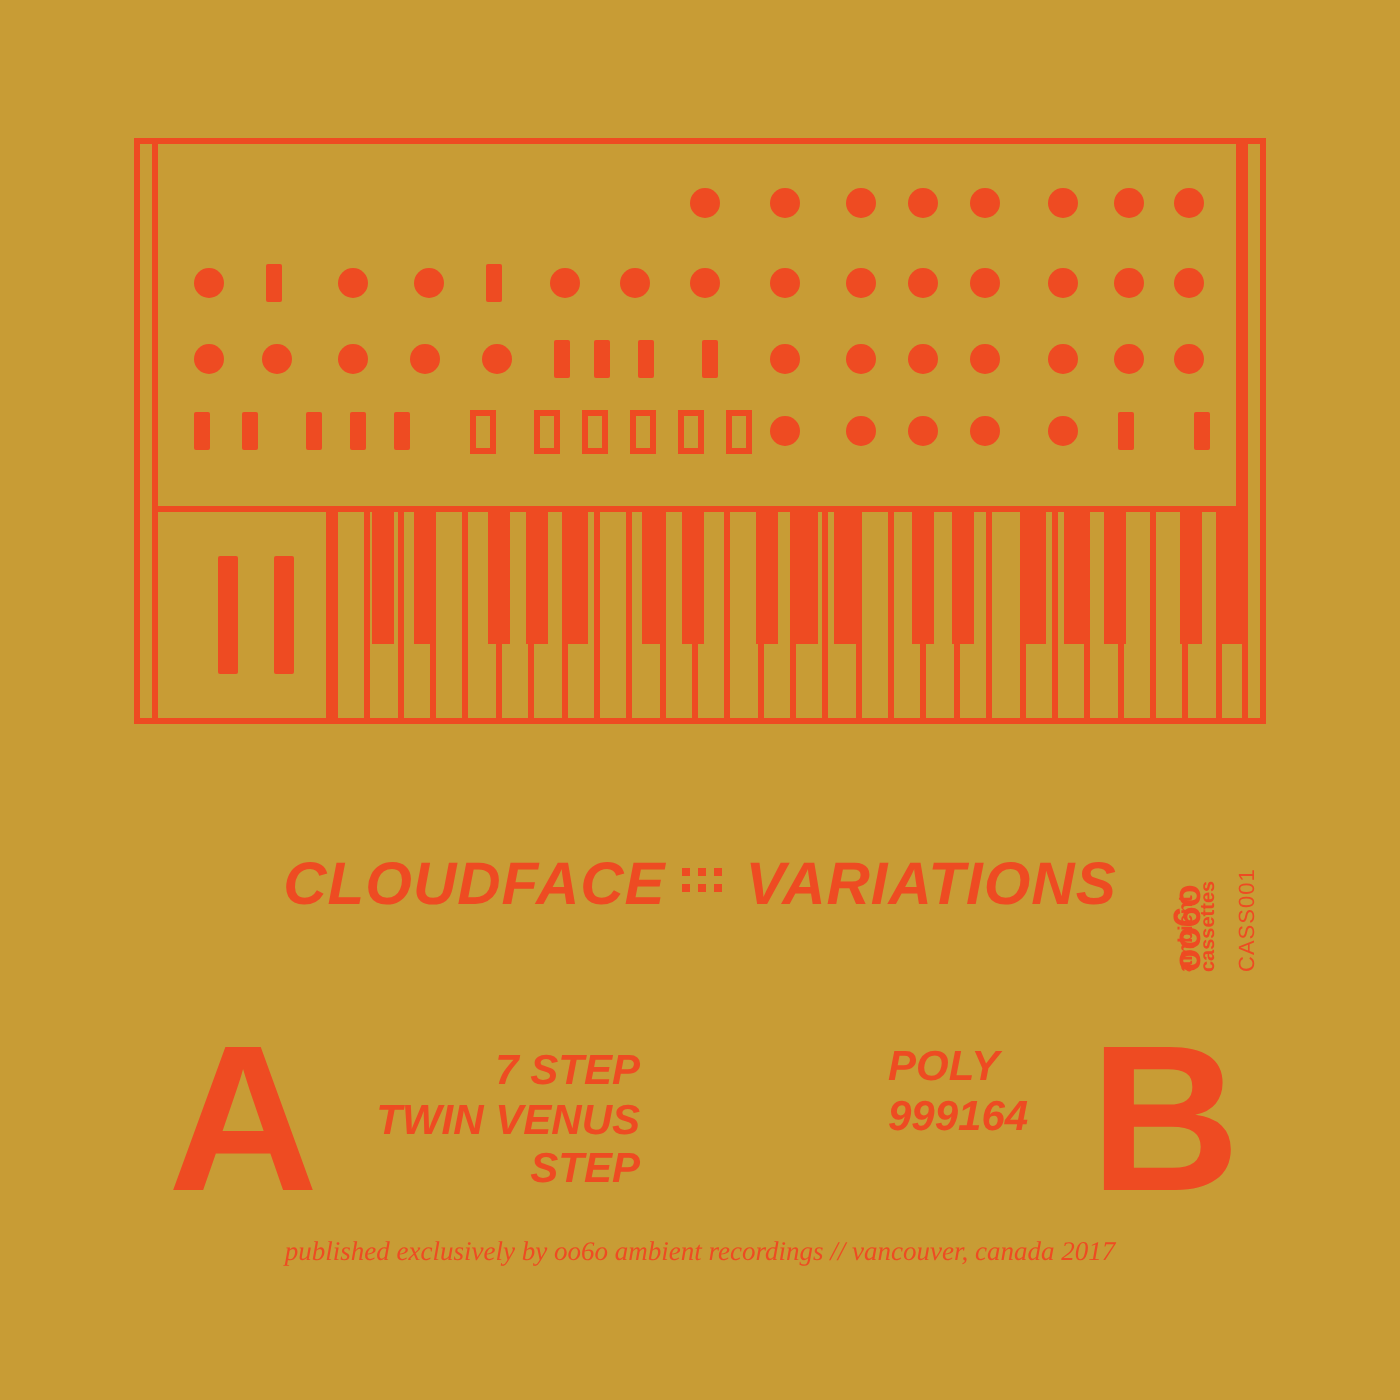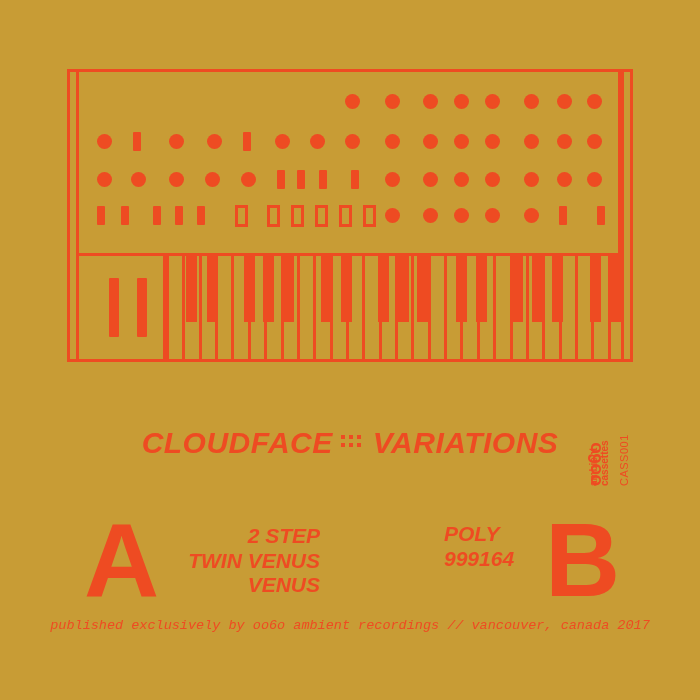--- a/index.html
+++ b/index.html
@@ -262,21 +262,21 @@
 
   .publisher-line {
     position: absolute;
     left: 0;
     top: 618px;
     width: 700px;
     text-align: center;
     color: #ee4b22;
     font-style: italic;
     font-size: 13.5px;
-    font-family: Liberation Mono, monospace;
+    font-family: Liberation Serif, serif;
   }
 </style>
 </head>
 <body>
 
 <div id="cover">
 
   <div id="synth">
     <div class="synth-outer-frame"></div>
     <div class="synth-inner-line-left"></div>
@@ -405,23 +405,23 @@
     <div class="vert vert-logo">oo6o</div>
     <div class="vert vert-sub1">ambient</div>
     <div class="vert vert-sub2">cassettes</div>
     <div class="vert vert-cat">CASS001</div>
   </div>
 
 
   <div class="sides">
     <div class="big-letter side-a">A</div>
     <div class="tracklist side-a-list" id="side-a-list">
-        <div>2 STEP</div>
+        <div>7 STEP</div>
         <div>TWIN VENUS</div>
-        <div>VENUS</div>
+        <div>STEP</div>
       </div>
     <div class="tracklist side-b-list" id="side-b-list">
         <div>POLY</div>
         <div>999164</div>
       </div>
     <div class="big-letter side-b">B</div>
   </div>
 
   <div class="publisher-line">published exclusively by oo6o ambient recordings // vancouver, canada 2017</div>
 

